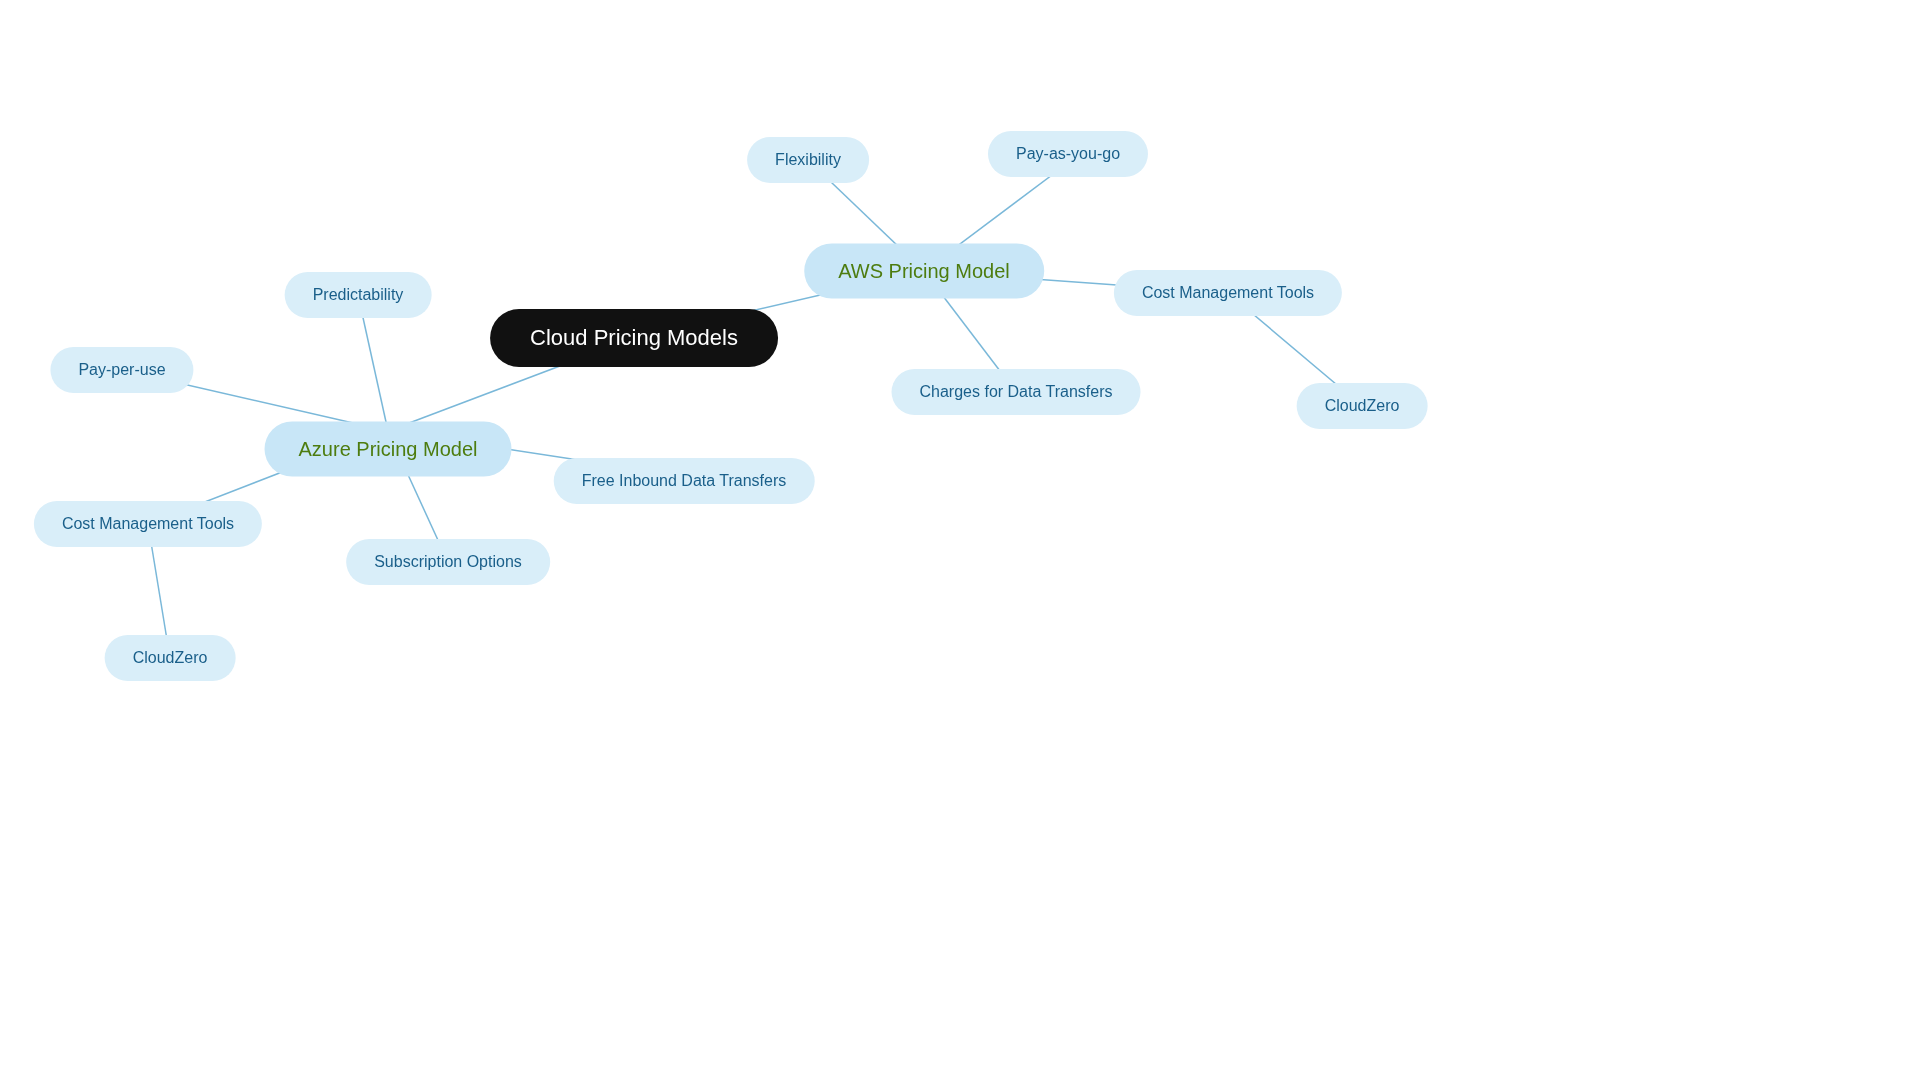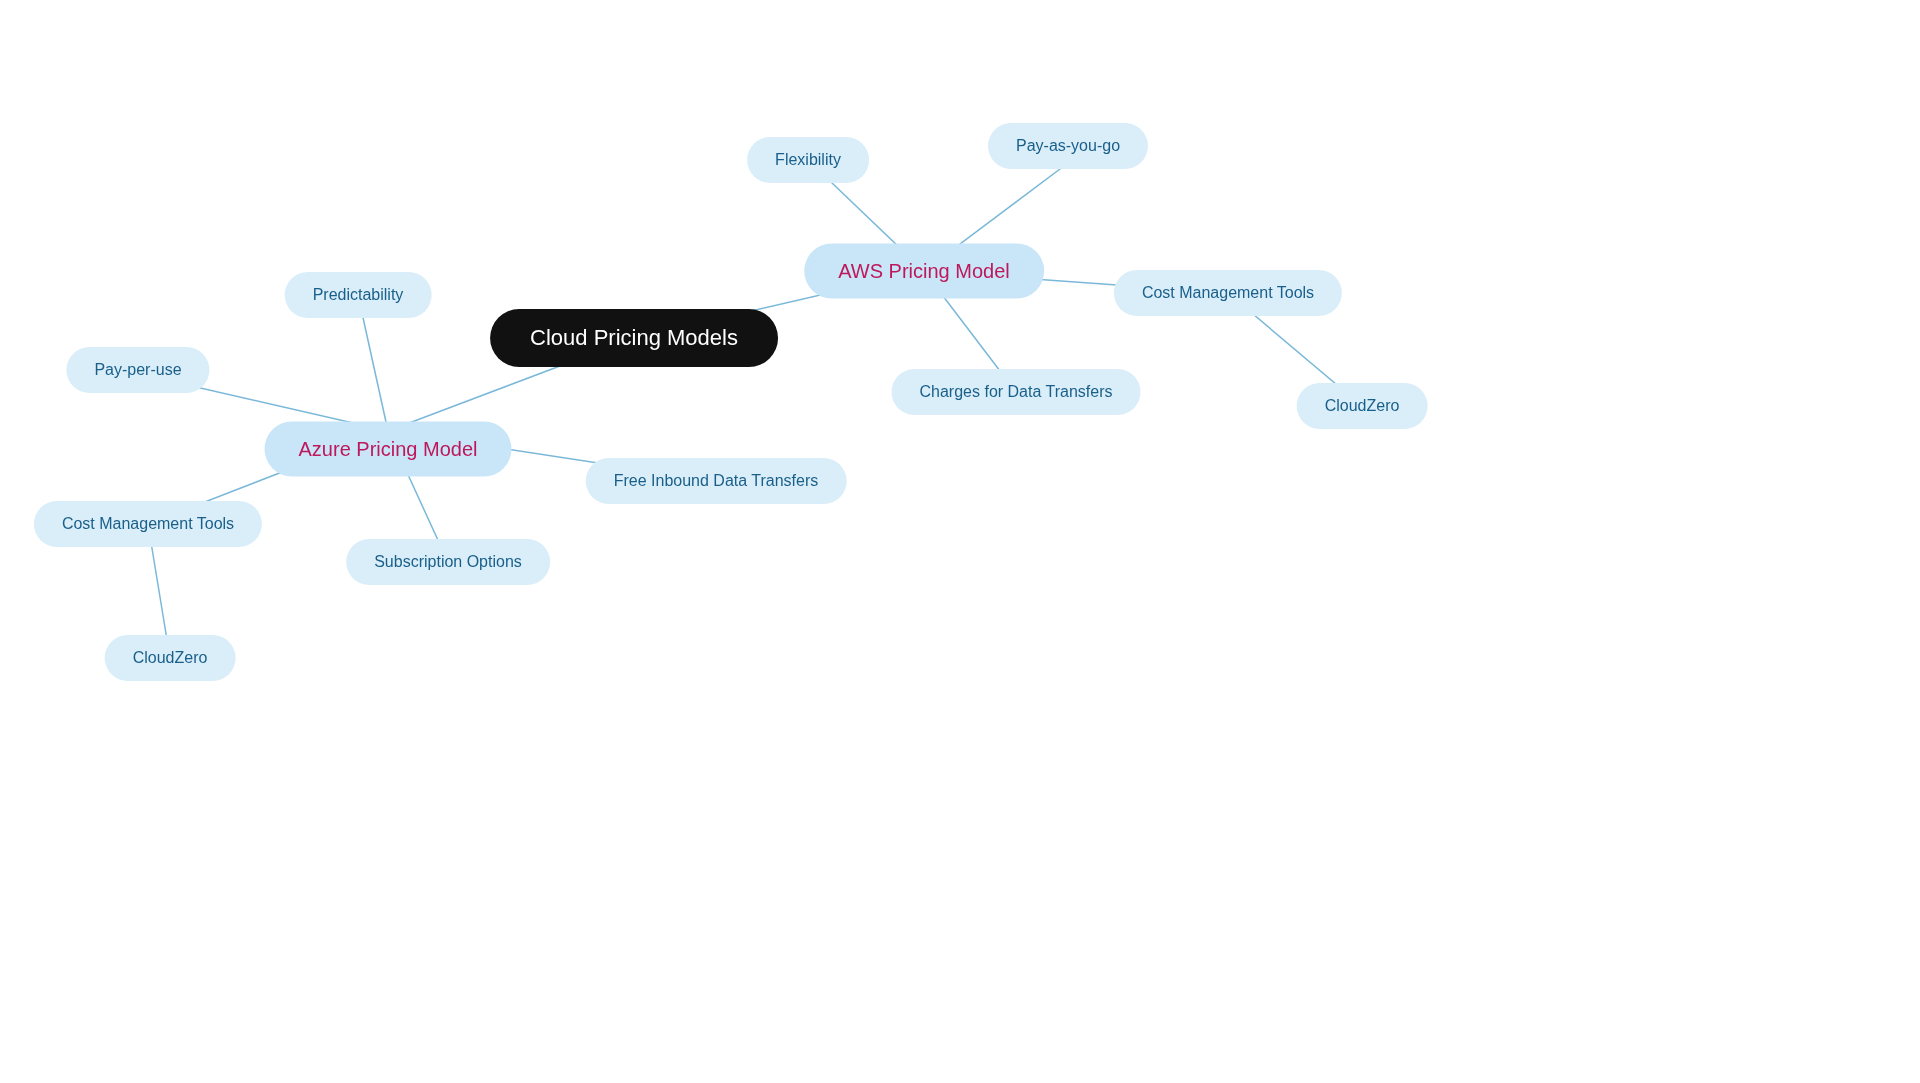--- a/index.html
+++ b/index.html
@@ -32,21 +32,21 @@
       background: #111111;
       color: #ffffff;
       font-size: 22px;
       font-weight: 500;
       padding: 16px 40px;
       border-radius: 50px;
       white-space: nowrap;
     }
     .node-primary {
       background: #c8e6f7;
-      color: #be185d;
+      color: #4d7c0f;
       font-size: 20px;
       font-weight: 500;
       padding: 16px 34px;
       border-radius: 50px;
       white-space: nowrap;
     }
     .node-secondary {
       background: #d9eef9;
       color: #1a5f8a;
       font-size: 16px;
@@ -82,31 +82,31 @@
 </svg>
 
 <div class="node node-center" style="left: 634px; top: 338px;">Cloud Pricing Models</div>
 
 <div class="node node-primary" style="left: 388px; top: 449px;">Azure Pricing Model</div>
 
 <div class="node node-primary" style="left: 924px; top: 271px;">AWS Pricing Model</div>
 
 <div class="node node-secondary" style="left: 358px; top: 295px; text-align: center;">Predictability</div>
 
-<div class="node node-secondary" style="left: 138px; top: 370px;">Pay-per-use</div>
+<div class="node node-secondary" style="left: 122px; top: 370px;">Pay-per-use</div>
 
 <div class="node node-secondary" style="left: 148px; top: 524px;">Cost Management Tools</div>
 
 <div class="node node-secondary" style="left: 448px; top: 562px;">Subscription Options</div>
 
-<div class="node node-secondary" style="left: 716px; top: 481px;">Free Inbound Data Transfers</div>
+<div class="node node-secondary" style="left: 684px; top: 481px;">Free Inbound Data Transfers</div>
 
 <div class="node node-secondary" style="left: 170px; top: 658px;">CloudZero</div>
 
 <div class="node node-secondary" style="left: 808px; top: 160px;">Flexibility</div>
 
-<div class="node node-secondary" style="left: 1068px; top: 146px;">Pay-as-you-go</div>
+<div class="node node-secondary" style="left: 1068px; top: 154px;">Pay-as-you-go</div>
 
 <div class="node node-secondary" style="left: 1228px; top: 293px;">Cost Management Tools</div>
 
 <div class="node node-secondary" style="left: 1016px; top: 392px; text-align: right;">Charges for Data Transfers</div>
 
 <div class="node node-secondary" style="left: 1362px; top: 406px;">CloudZero</div>
 
 </body></html>

